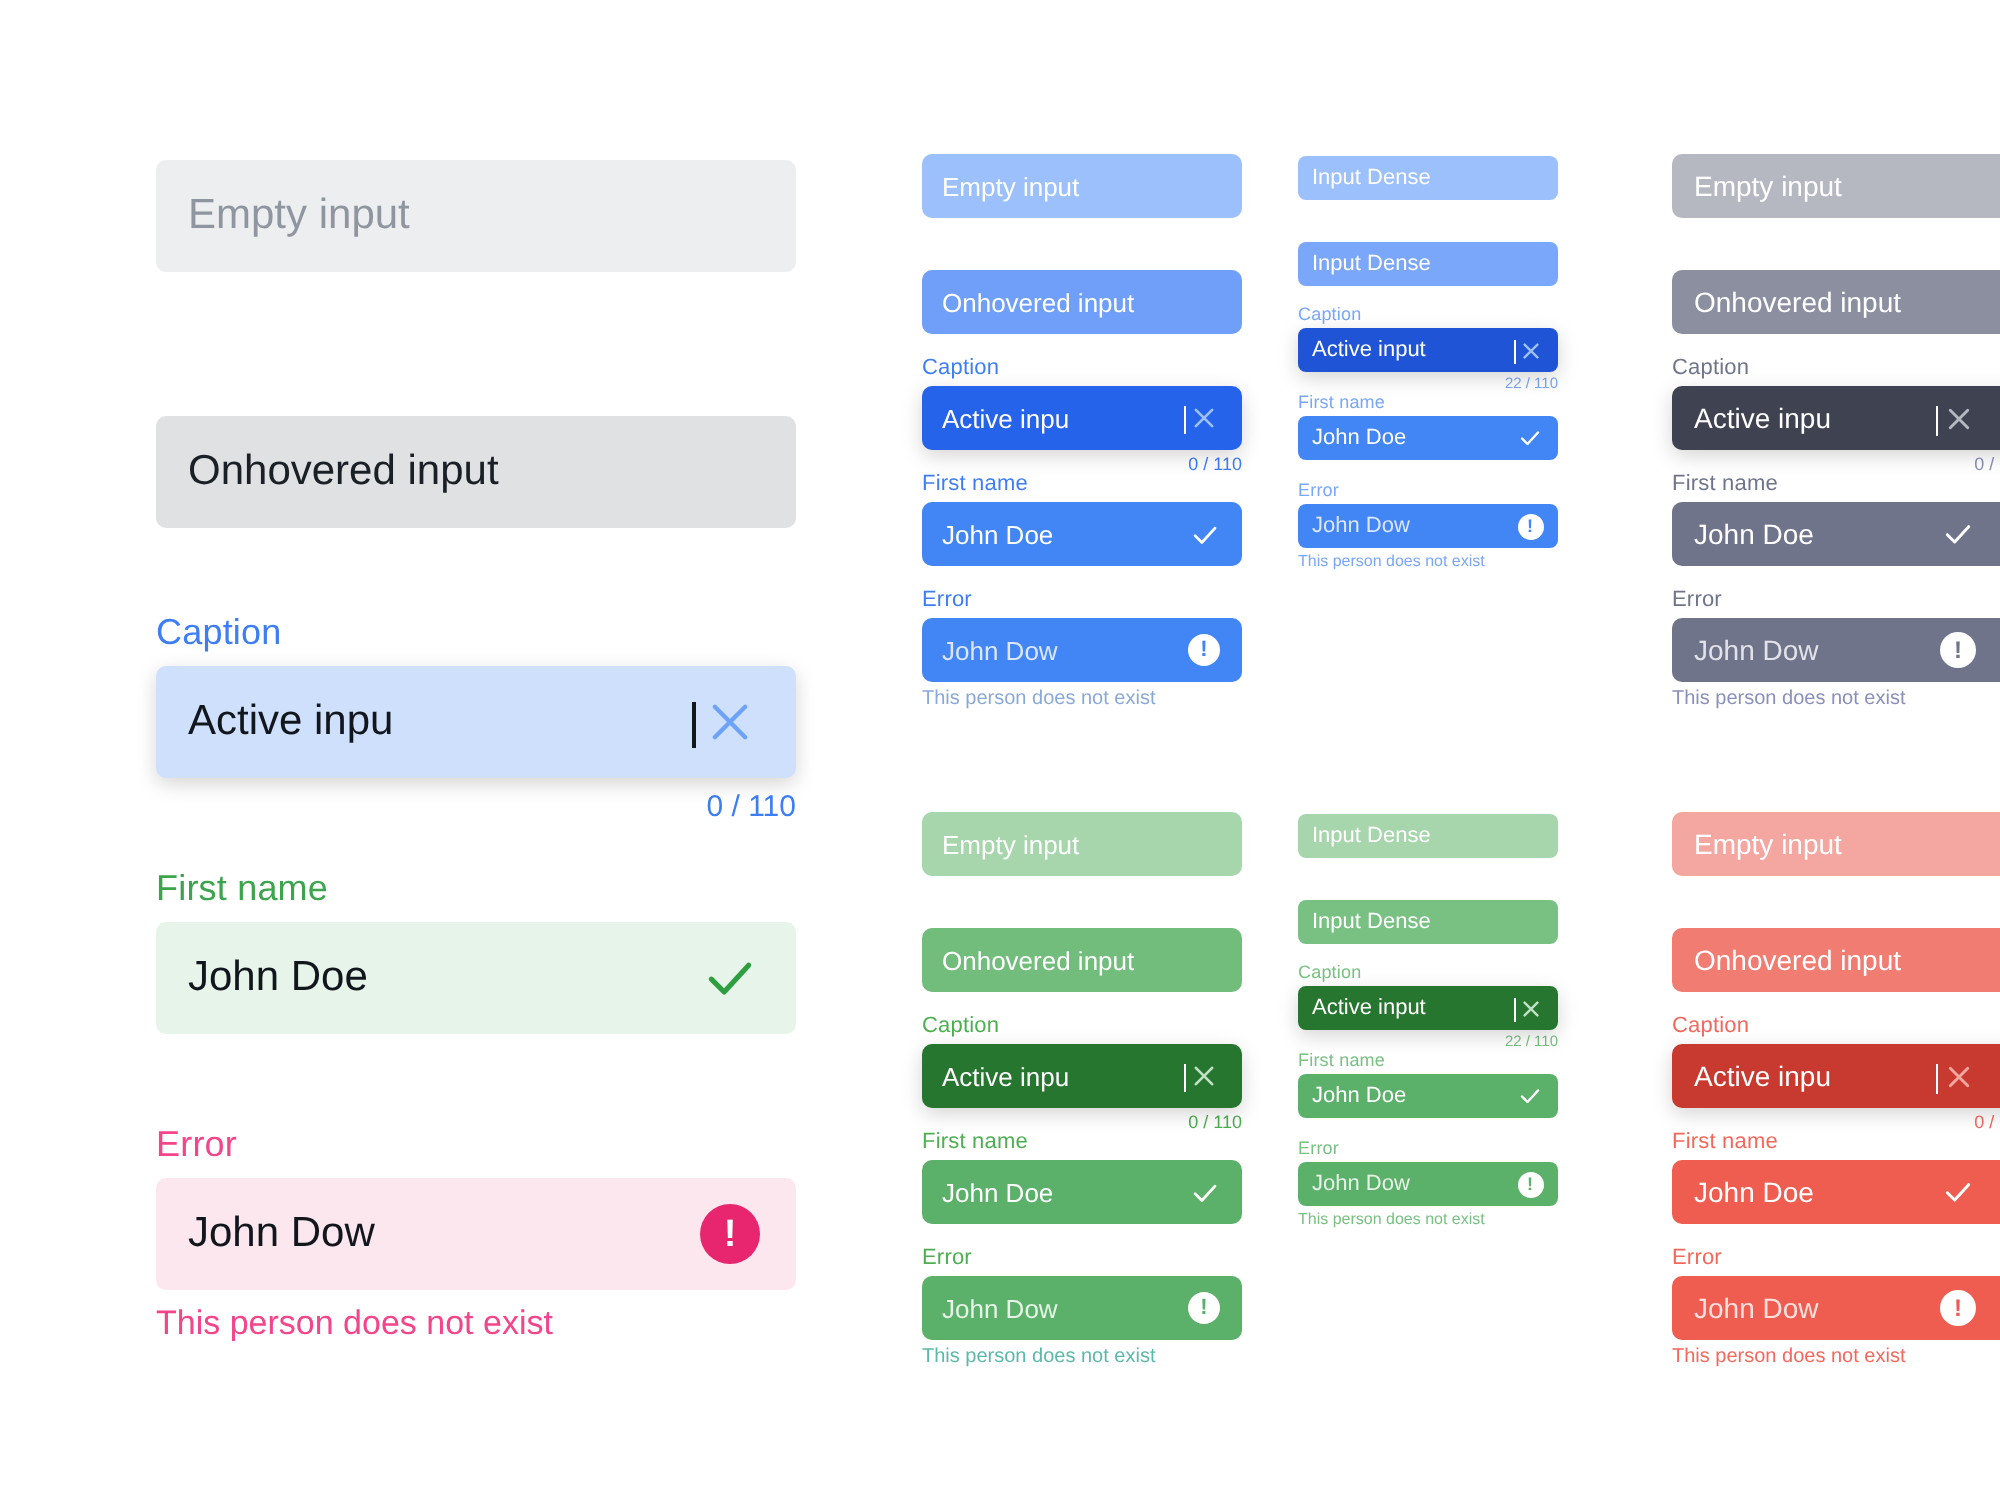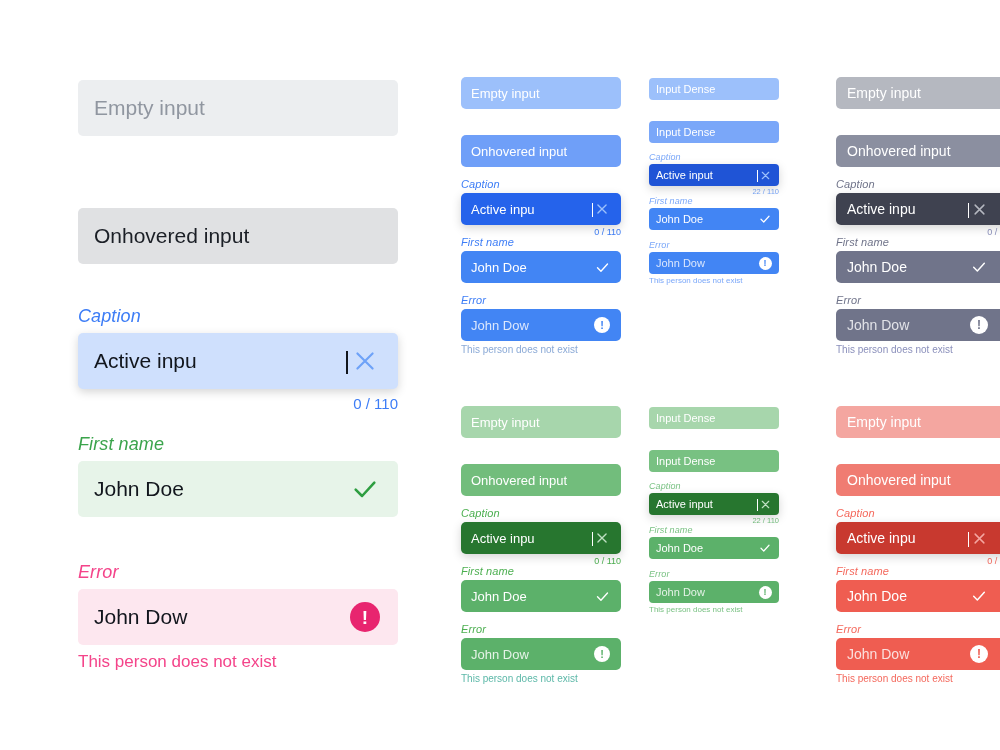--- a/index.html
+++ b/index.html
@@ -17,21 +17,20 @@
     height: 750px;
     background: #ffffff;
   }
 
   
   .field { position: absolute; }
   .label {
     display: block;
     white-space: nowrap;
     letter-spacing: 0.1px;
-    font-style: italic;
   }
   .box {
     position: relative;
     box-sizing: border-box;
     border-radius: 5px;
     display: flex;
     align-items: center;
     overflow: hidden;
   }
   .box .val {

